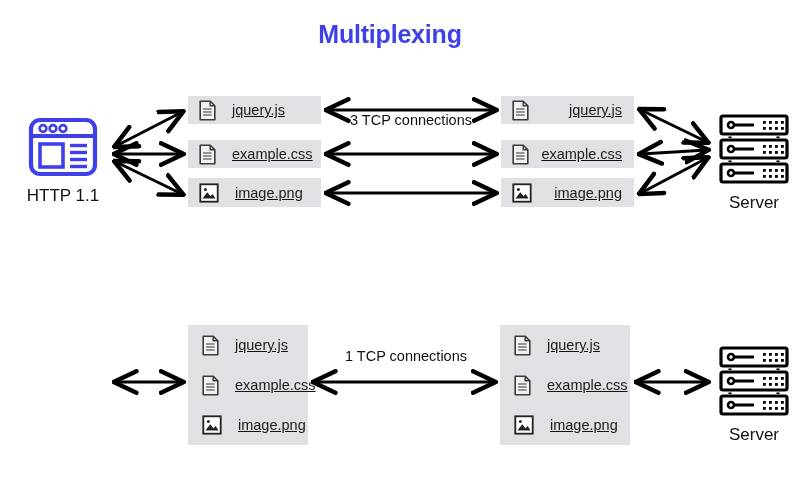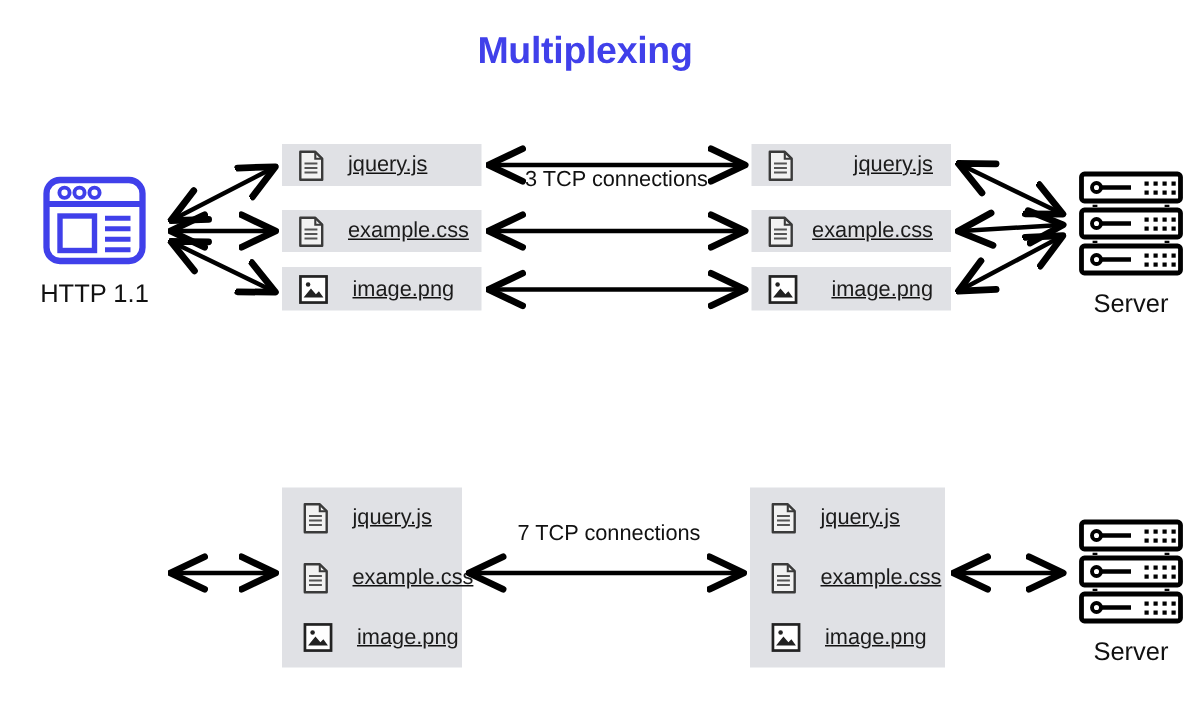--- a/index.html
+++ b/index.html
@@ -295,21 +295,21 @@
     <div class="file-row" style="flex:1;">
       <svg class="f-icon" width="20" height="20" viewBox="0 0 20 20">
         <rect x="1.3" y="1.3" width="17.4" height="17.4" fill="#ffffff" stroke="#222" stroke-width="1.8"></rect>
         <circle cx="6.4" cy="6.6" r="1.5" fill="#222"></circle>
         <path d="M3.4 15.4 L8.3 9.3 L11.6 13.2 L13.6 11.1 L16.6 15.4 Z" fill="#222"></path>
       </svg>
       <span class="f-name">image.png</span>
     </div>
   </div>
 
-  <div class="conn-label" style="left:320px; top:348px; width:172px;">7 TCP connections</div>
+  <div class="conn-label" style="left:320px; top:348px; width:172px;">1 TCP connections</div>
 
   <div class="endpoint" style="left:708px; top:345px; width:92px;">
     <svg class="ep-icon" width="72" height="72" viewBox="0 0 72 72">
       <g fill="none" stroke="#000" stroke-width="3.2">
         <rect x="3" y="3" width="66" height="18" rx="2"></rect>
         <rect x="3" y="27" width="66" height="18" rx="2"></rect>
         <rect x="3" y="51" width="66" height="18" rx="2"></rect>
       </g>
       <g stroke="#000" stroke-width="3">
         <line x1="16" y1="12" x2="36" y2="12"></line>

